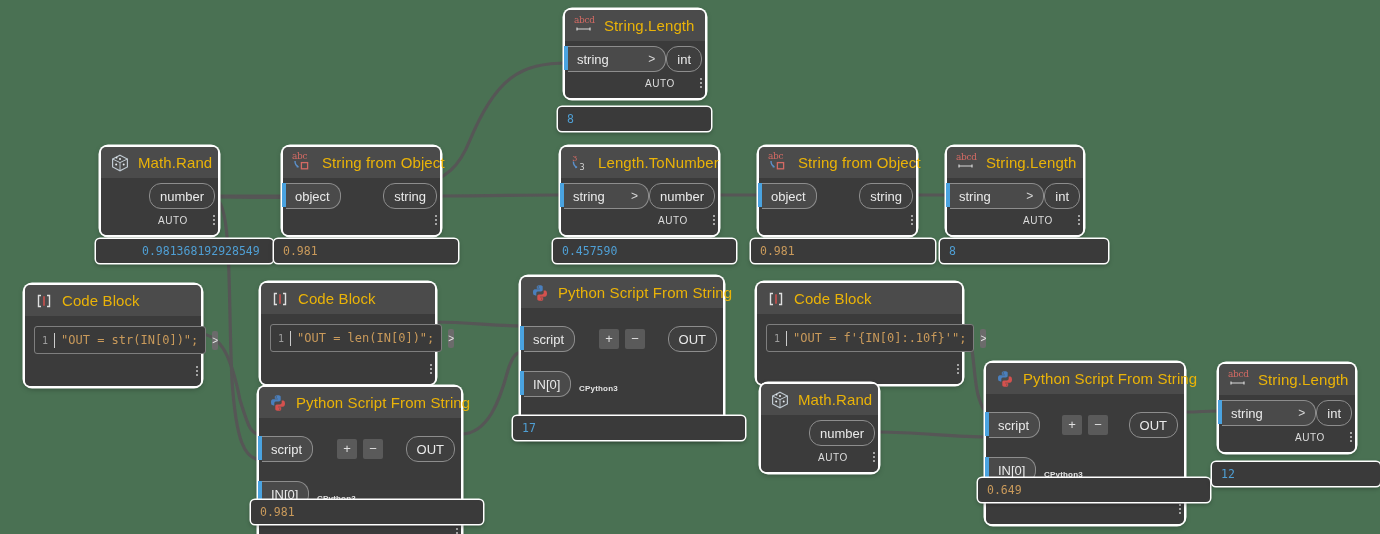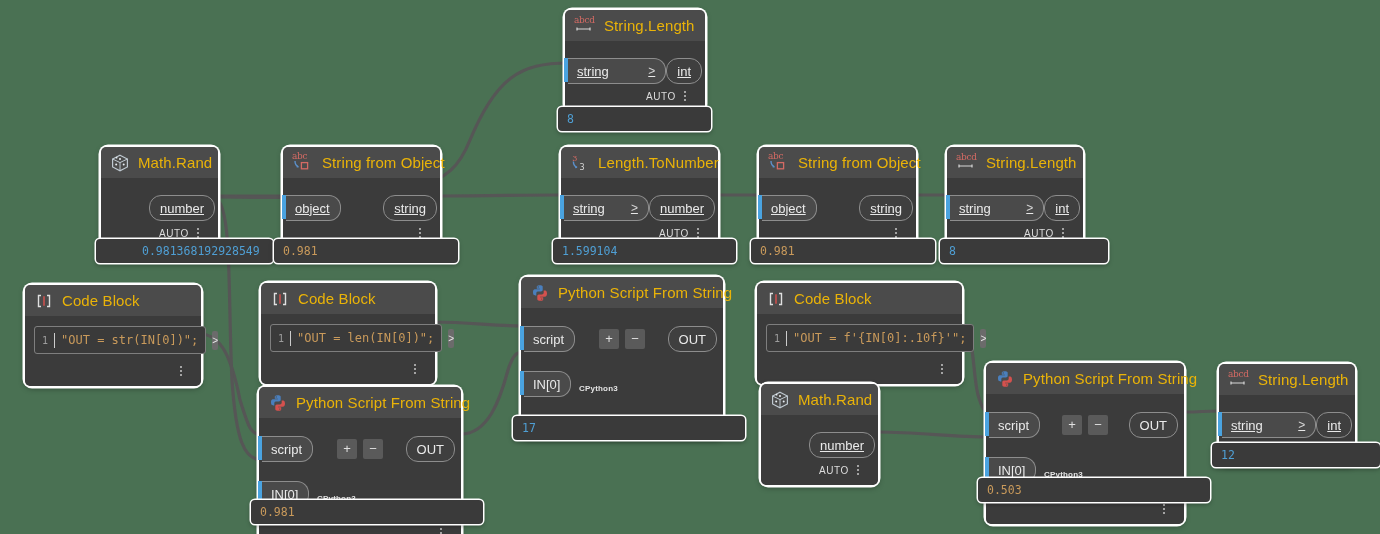--- a/index.html
+++ b/index.html
@@ -15,35 +15,35 @@
   
   .node{position:absolute;border-radius:7px;background:#3b3b3b;
         box-shadow:0 0 0 2.5px #ffffff, 0 2px 6px rgba(0,0,0,.45);
         color:#e8e8e8;overflow:visible;}
   .node-head{display:flex;align-items:center;gap:8px;height:31px;padding:0 10px 0 9px;
              background:#4b4b4b;border-radius:5px 5px 0 0;}
   .node-title{font-size:15px;color:#eab308;white-space:nowrap;letter-spacing:.1px;}
   .node-body{position:relative;background:#3b3b3b;border-radius:0 0 5px 5px;}
 
   
-  .port-row{position:relative;display:flex;align-items:center;justify-content:space-between;
-            padding:0 0 0 0;height:28px;margin-top:16px;text-decoration:underline;}
+  .port-row{position:relative;display:flex;align-items:flex-end;justify-content:space-between;
+            padding:0 0 0 0;height:28px;margin-top:3px;}
   .in-port{position:relative;display:flex;align-items:center;height:24px;
            background:#4a4a4a;border:1px solid #8d8d8d;border-left:none;
            border-radius:0 12px 12px 0;padding:0 10px 0 9px;font-size:13px;color:#eaeaea;
            margin-left:3px;}
   .in-port::before{content:"";position:absolute;left:-4px;top:-1px;width:4px;height:24px;background:#4aa3e0;}
   .in-port .caret{margin-left:auto;padding-left:14px;color:#d8d8d8;font-size:12px;}
   .out-port{display:flex;align-items:center;height:24px;background:#3f3f3f;
             border:1px solid #8d8d8d;border-right:none;border-radius:12px 0 0 12px;
             padding:0 10px;font-size:13px;color:#eaeaea;margin-right:3px;}
   .out-port.pill{border-right:1px solid #8d8d8d;border-radius:12px;margin-right:3px;}
 
-  .node-foot{display:flex;align-items:center;justify-content:flex-end;gap:7px;
-             height:22px;padding:0 18px 4px 0;}
+  .node-foot{display:flex;align-items:center;justify-content:flex-end;gap:24px;
+             height:22px;padding:0 2px 4px 0;}
   .auto{font-size:10px;letter-spacing:.6px;color:#dcdcdc;}
   .dots{display:inline-block;width:4px;color:#cfcfcf;font-size:11px;line-height:4px;
         text-align:center;}
   .dots span{display:block;width:2.5px;height:2.5px;border-radius:50%;background:#c9c9c9;margin:1.6px auto;}
 
   
   .watch{position:absolute;border-radius:4px;background:#3a3a3a;
          box-shadow:0 0 0 1.5px #ffffff, 0 2px 5px rgba(0,0,0,.4);
          font-family:"DejaVu Sans Mono","Liberation Mono",monospace;font-size:11.5px;
          padding:5px 9px;white-space:nowrap;}
@@ -233,21 +233,21 @@
         <span class="auto">AUTO</span>
         <span class="dots">
             <span></span>
             <span></span>
             <span></span>
           </span>
       </div>
     </div>
   </div>
   <div class="watch num" style="left:553px;top:239px;width:165px;">
-    <span>1.599104</span>
+    <span>0.457590</span>
   </div>
 
   <div class="node" style="left:759px;top:147px;width:157px;">
     <div class="node-head">
       <span class="ic-abc">
         <span class="t" style="top:-2px;">abc</span>
         <svg class="ic" viewBox="0 0 20 20">
           <path d="M3 8c0 3 1.5 5 3.4 5.8" fill="none" stroke="#5b8fc9" stroke-width="1.4"></path>
           <path d="M5.2 12.3 6.9 14.2 4.6 14.6z" fill="#5b8fc9"></path>
           <rect x="9.4" y="9.6" width="6.2" height="6.2" fill="none" stroke="#d46a64" stroke-width="1.3"></rect>
@@ -537,21 +537,21 @@
       <div class="node-foot" style="margin-top:14px;">
         <span class="dots">
             <span></span>
             <span></span>
             <span></span>
           </span>
       </div>
     </div>
   </div>
   <div class="watch str" style="left:978px;top:478px;width:214px;">
-    <span>0.503</span>
+    <span>0.649</span>
   </div>
 
   <div class="node" style="left:1219px;top:364px;width:136px;">
     <div class="node-head">
       <span class="ic-abc">
         <span class="t">abcd</span>
         <svg class="ic" viewBox="0 0 20 20">
             <path d="M3 13h13M3 11.5v3M16 11.5v3" stroke="#d8d8d8" stroke-width="1.2" fill="none"></path>
           </svg>
       </span>
@@ -570,17 +570,17 @@
       <div class="node-foot">
         <span class="auto">AUTO</span>
         <span class="dots">
             <span></span>
             <span></span>
             <span></span>
           </span>
       </div>
     </div>
   </div>
-  <div class="watch num" style="left:1212px;top:443px;width:150px;">
+  <div class="watch num" style="left:1212px;top:462px;width:150px;">
     <span>12</span>
   </div>
 
 </div>
 
 </body></html>

